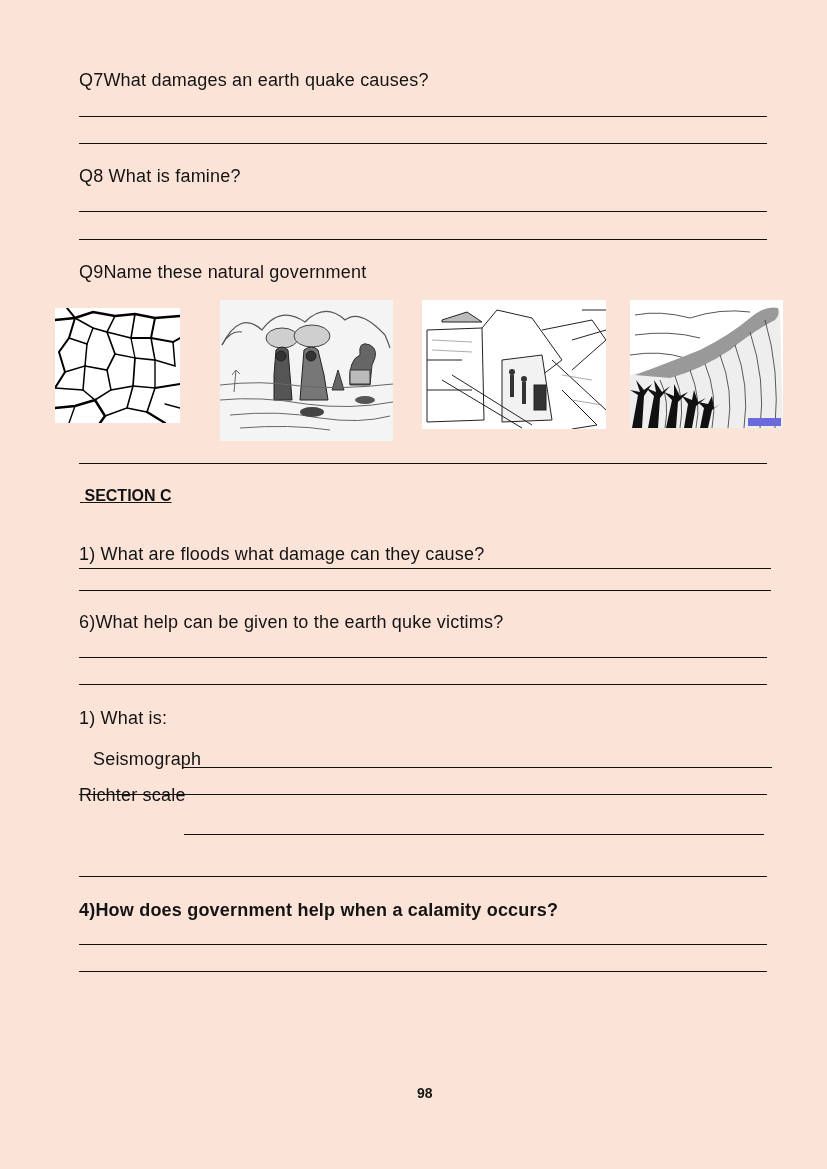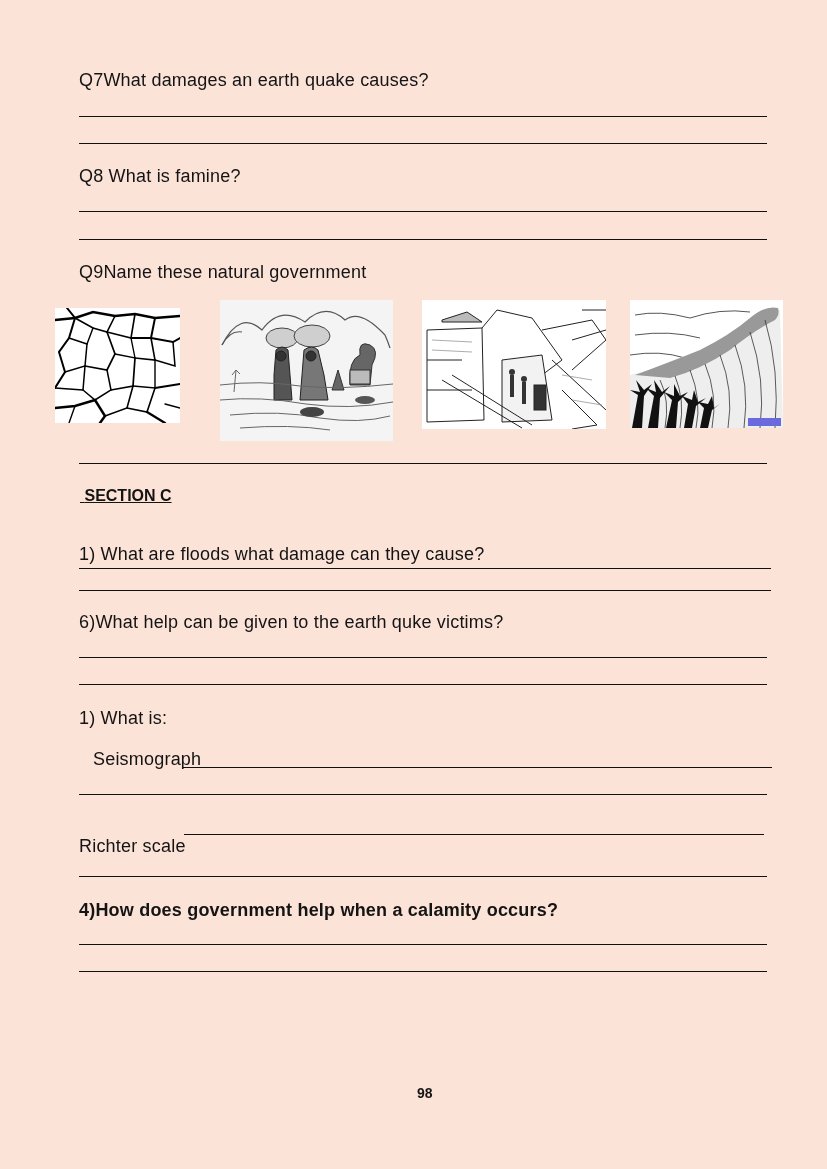--- a/index.html
+++ b/index.html
@@ -160,21 +160,21 @@
 
 <div class="abs q" style="left:79px;top:612px;">6)What help can be given to the earth quke victims?</div>
 <div class="line" style="left:79px;top:657px;width:688px;"></div>
 <div class="line" style="left:79px;top:684px;width:688px;"></div>
 
 <div class="abs q" style="left:79px;top:708px;">1) What is:</div>
 <div class="abs q" style="left:79px;top:749px;margin-left:14px;">Seismograph</div>
 <div class="line" style="left:182px;top:767px;width:590px;"></div>
 <div class="line" style="left:79px;top:794px;width:688px;"></div>
 
-<div class="abs q" style="left:79px;top:836px;">Richter scale</div>
+<div class="abs q" style="left:79px;top:785px;">Richter scale</div>
 <div class="line" style="left:184px;top:834px;width:580px;"></div>
 <div class="line" style="left:79px;top:876px;width:688px;"></div>
 
 <div class="abs q" style="left:79px;top:900px;font-weight:bold;">4)How does government help when a calamity occurs?</div>
 <div class="line" style="left:79px;top:944px;width:688px;"></div>
 <div class="line" style="left:79px;top:971px;width:688px;"></div>
 
 <div class="abs pageno" style="left:417px;top:1085px;">98</div>
 
 </body></html>

